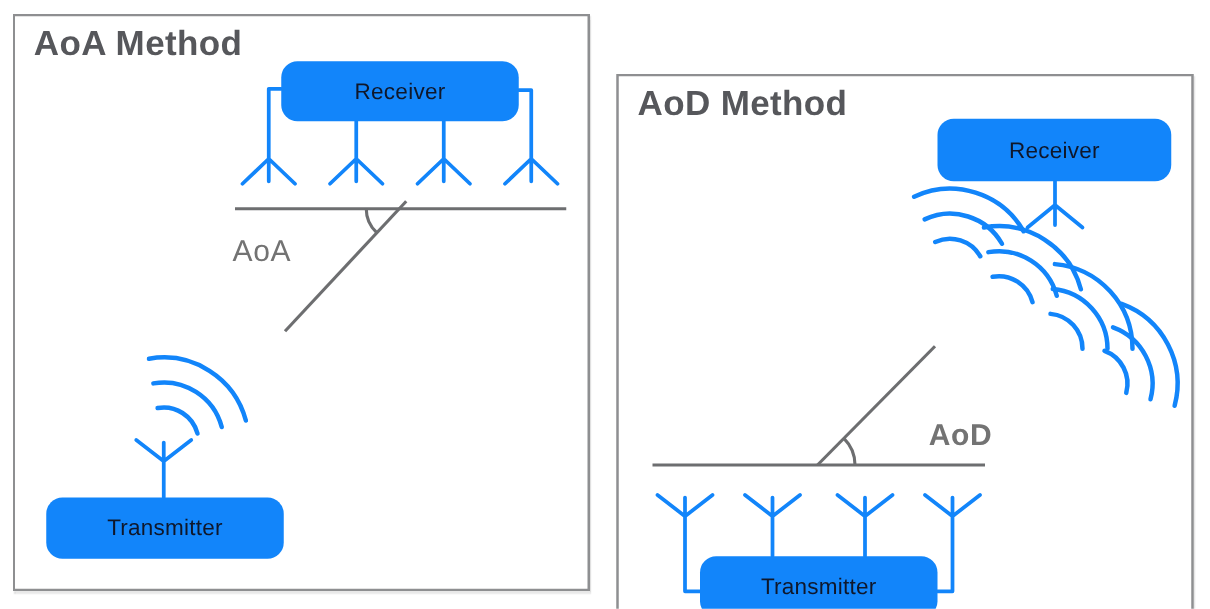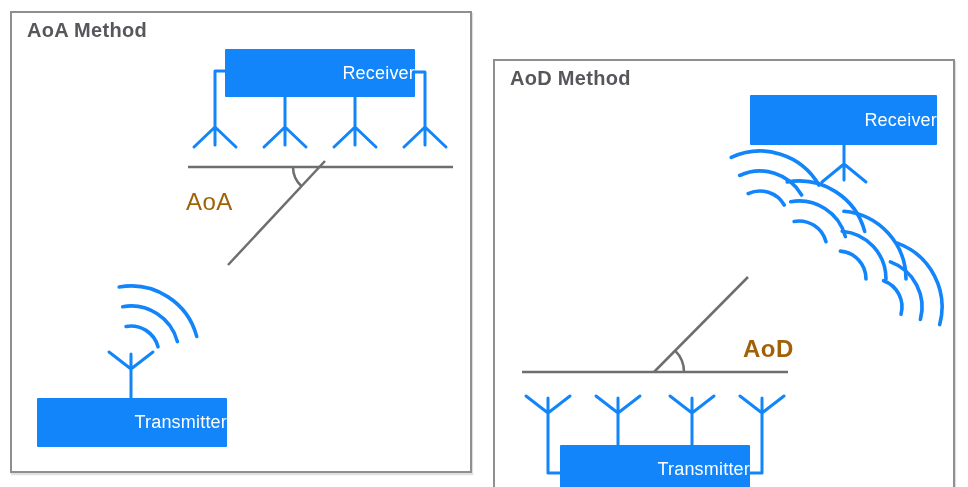--- a/index.html
+++ b/index.html
@@ -8,30 +8,30 @@
     font-family:"Liberation Sans", sans-serif;overflow:hidden;
   }
   .panel{
     position:absolute;top:11px;width:462px;height:462px;background:#ffffff;
     box-shadow:inset 0 0 0 2px #8e8f91, 1px 2px 1px rgba(0,0,0,0.12);
   }
   .panel-left{left:10px;}
   .panel-right{left:493px;margin-top:48px;}
   .panel-title{
     position:absolute;left:17px;top:8px;
-    font-size:20px;font-weight:bold;color:#56575b;letter-spacing:0.3px;
+    font-size:28px;font-weight:bold;color:#56575b;letter-spacing:0.3px;
   }
   .diagram-svg{position:absolute;left:0;top:0;}
   .node-box{
-    position:absolute;background:#1285fa;border-radius:1px;
-    color:#ffffff;display:flex;align-items:center;justify-content:flex-end;
+    position:absolute;background:#1285fa;border-radius:13px;
+    color:#0f172a;display:flex;align-items:center;justify-content:center;
     font-size:18px;letter-spacing:0.2px;
   }
   .angle-label{
-    position:absolute;font-size:24px;color:#a16207;letter-spacing:0.5px;
+    position:absolute;font-size:24px;color:#737373;letter-spacing:0.5px;
   }
   .gray-stroke{stroke:#6d6e70;stroke-width:2.5;fill:none;}
   .blue-stroke{stroke:#1285fa;stroke-width:3;fill:none;stroke-linecap:round;stroke-linejoin:round;}
   .wave-stroke{stroke:#1285fa;stroke-width:3.6;fill:none;stroke-linecap:round;}
 </style>
 </head>
 <body>
 
 <div class="panel panel-left">
   <div class="panel-title">AoA Method</div>

